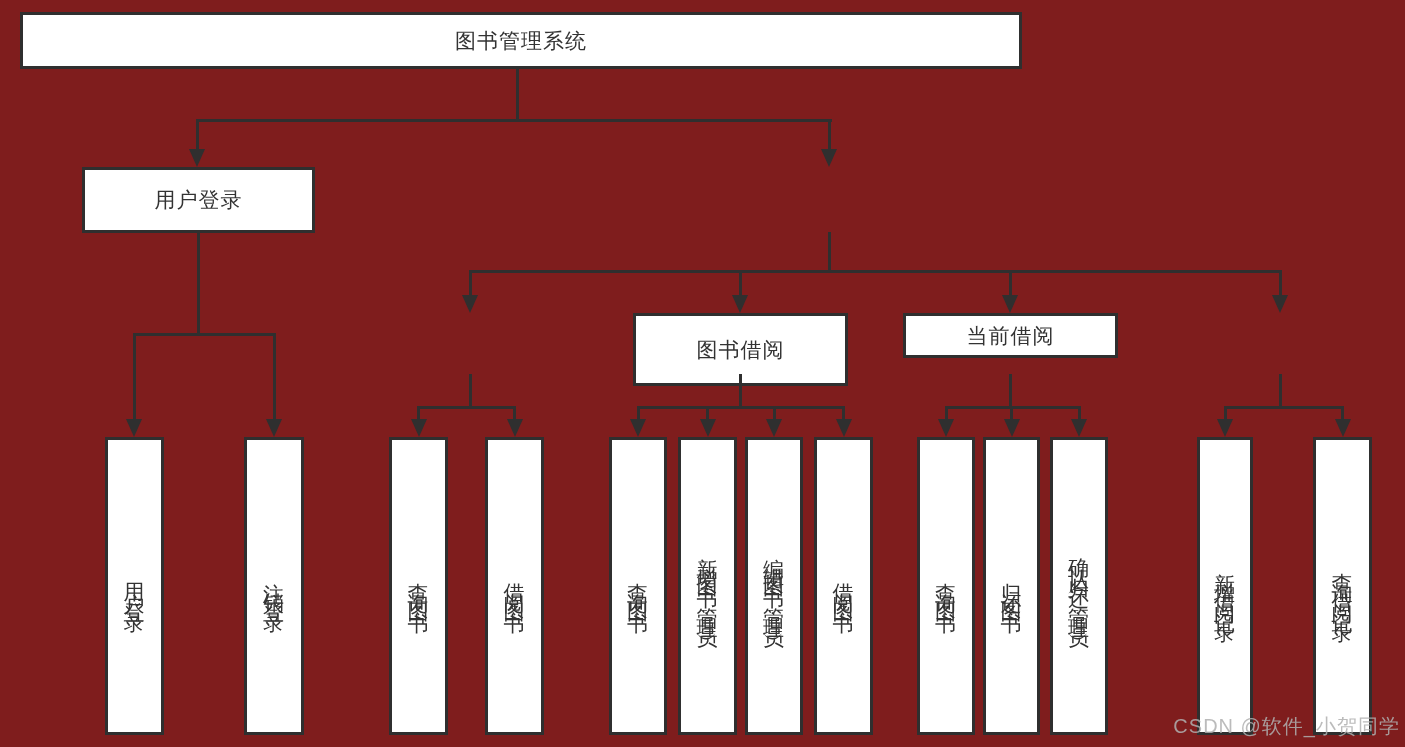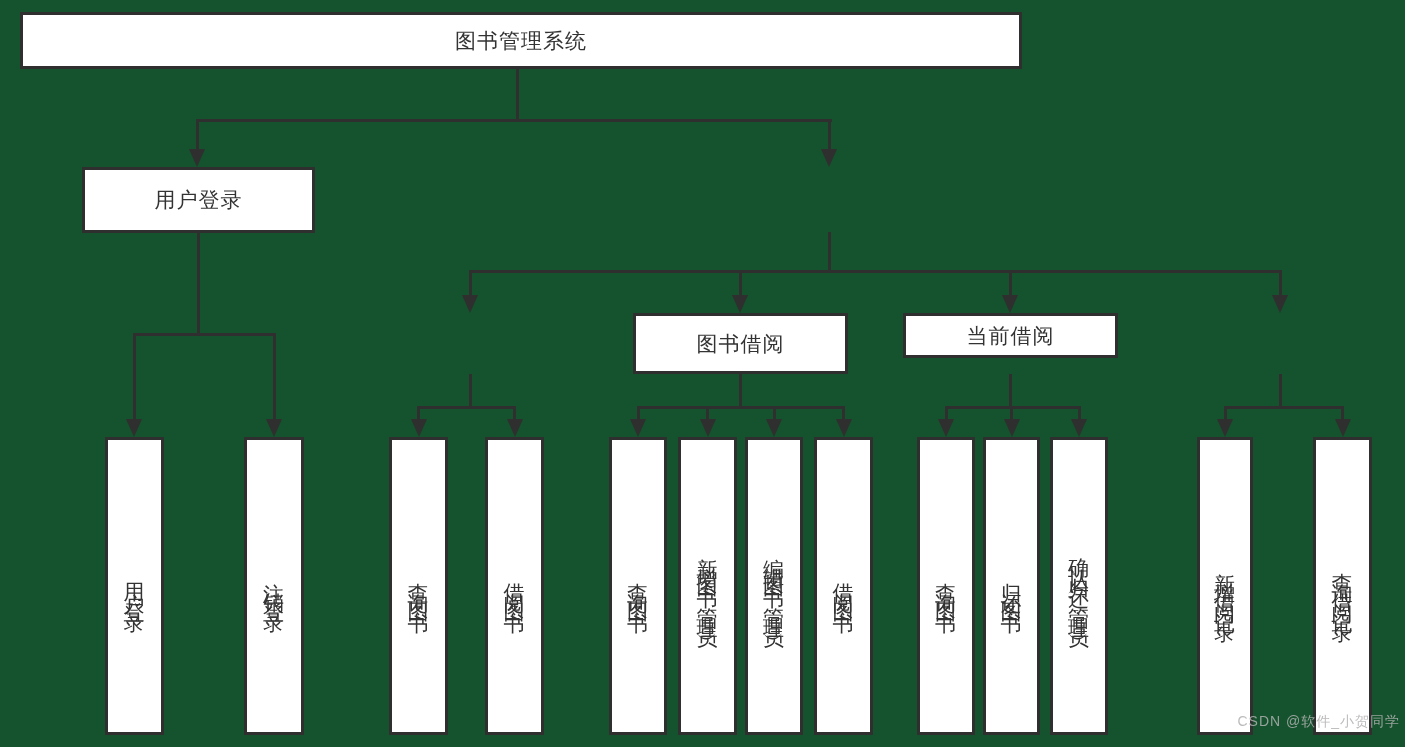--- a/index.html
+++ b/index.html
@@ -1,17 +1,17 @@
 <!DOCTYPE html>
 <html><head>
 <meta charset="utf-8">
 <style>
   html,body{margin:0;padding:0;background:#fff;}
   #canvas{
-    position:relative;width:1405px;height:747px;background:#14532d;overflow:hidden;
+    position:relative;width:1405px;height:747px;background:#7f1d1d;overflow:hidden;
     font-family:"Liberation Sans","DejaVu Sans",sans-serif;color:#333;
   }
   .box{
     position:absolute;border:3px solid #2f2f2f;background:#fff;box-sizing:border-box;
     display:flex;align-items:center;justify-content:center;
     font-size:21px;color:#333;letter-spacing:1px;
   }
   .vbox{
     position:absolute;top:437px;height:298px;border:3px solid #2f2f2f;background:#fff;
     box-sizing:border-box;display:flex;align-items:center;justify-content:center;
@@ -23,21 +23,21 @@
   .hline,.vline,.ashaft{position:absolute;background:#2f2f2f;}
   .hline{height:3px;}
   .vline{width:3px;}
   .ashaft{width:3px;}
   .ahead{
     position:absolute;width:0;height:0;
     border-left:8px solid transparent;border-right:8px solid transparent;
     border-top:18px solid #2f2f2f;
   }
   .watermark{
-    position:absolute;top:713px;right:5px;font-size:14px;color:#b0b0b0;
+    position:absolute;top:713px;right:5px;font-size:20px;color:#b0b0b0;
     opacity:.85;letter-spacing:1px;z-index:5;
   }
 </style>
 </head>
 <body>
 
 <div id="canvas">
 
   <div class="box" style="left:20px;top:12px;width:1002px;height:57px">
     <span>图书管理系统</span>
@@ -65,21 +65,21 @@
   <div class="hline" style="left:468.5px;top:270px;width:813px"></div>
   <div class="ashaft" style="left:468.5px;top:270px;height:26px"></div>
   <div class="ahead" style="left:462px;top:295px"></div>
   <div class="ashaft" style="left:738.5px;top:270px;height:26px"></div>
   <div class="ahead" style="left:732px;top:295px"></div>
   <div class="ashaft" style="left:1008.5px;top:270px;height:26px"></div>
   <div class="ahead" style="left:1002px;top:295px"></div>
   <div class="ashaft" style="left:1278.5px;top:270px;height:26px"></div>
   <div class="ahead" style="left:1272px;top:295px"></div>
 
-  <div class="box" style="left:633px;top:313px;width:215px;height:61px">
+  <div class="box" style="left:633px;top:313px;width:215px;height:73px">
     <span>图书借阅</span>
   </div>
   <div class="box" style="left:903px;top:313px;width:215px;height:45px">
     <span>当前借阅</span>
   </div>
 
   <div class="vline" style="left:469px;top:374px;height:35px"></div>
   <div class="vline" style="left:739px;top:374px;height:35px"></div>
   <div class="vline" style="left:1009px;top:374px;height:35px"></div>
   <div class="vline" style="left:1278.5px;top:374px;height:35px"></div>

